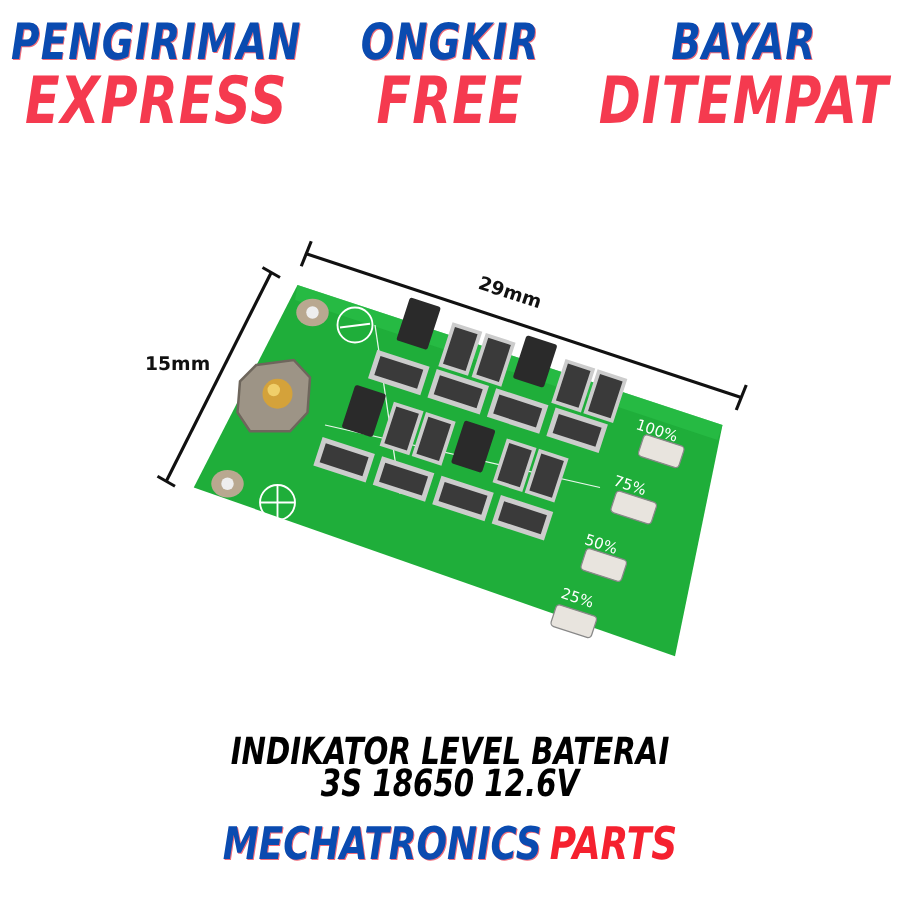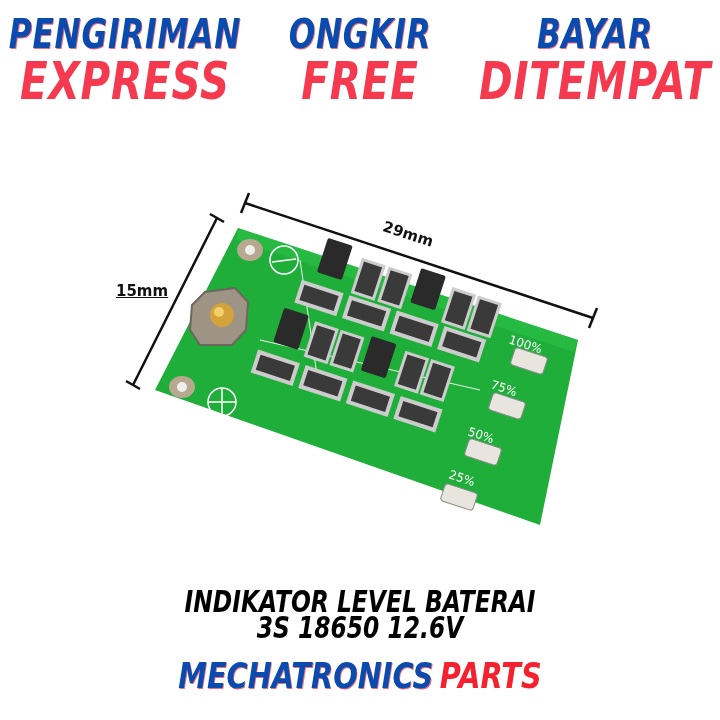--- a/index.html
+++ b/index.html
@@ -106,17 +106,17 @@
   </g>
   <g fill="#fff" font-family="DejaVu Sans, sans-serif" font-size="12">
     <text x="508" y="343" transform="rotate(18 508 343)">100%</text>
     <text x="490" y="388" transform="rotate(18 490 388)">75%</text>
     <text x="467" y="435" transform="rotate(18 467 435)">50%</text>
     <text x="448" y="478" transform="rotate(18 448 478)">25%</text>
   </g>
 </svg>
 
 <div class="dimlabel" style="left:382px;top:225px;transform:rotate(18deg);">29mm</div>
-<div class="dimlabel" style="left:116px;top:282px;text-decoration:underline;">15mm</div>
+<div class="dimlabel" style="left:116px;top:282px;">15mm</div>
 
 <div class="foot1" style="top:588px;">INDIKATOR LEVEL BATERAI</div>
 <div class="foot1" style="top:614px;">3S 18650 12.6V</div>
 <div class="foot2"><span class="blue">MECHATRONICS</span><span style="display:inline-block;width:8px;"></span><span class="red">PARTS</span></div>
 
 </body></html>

